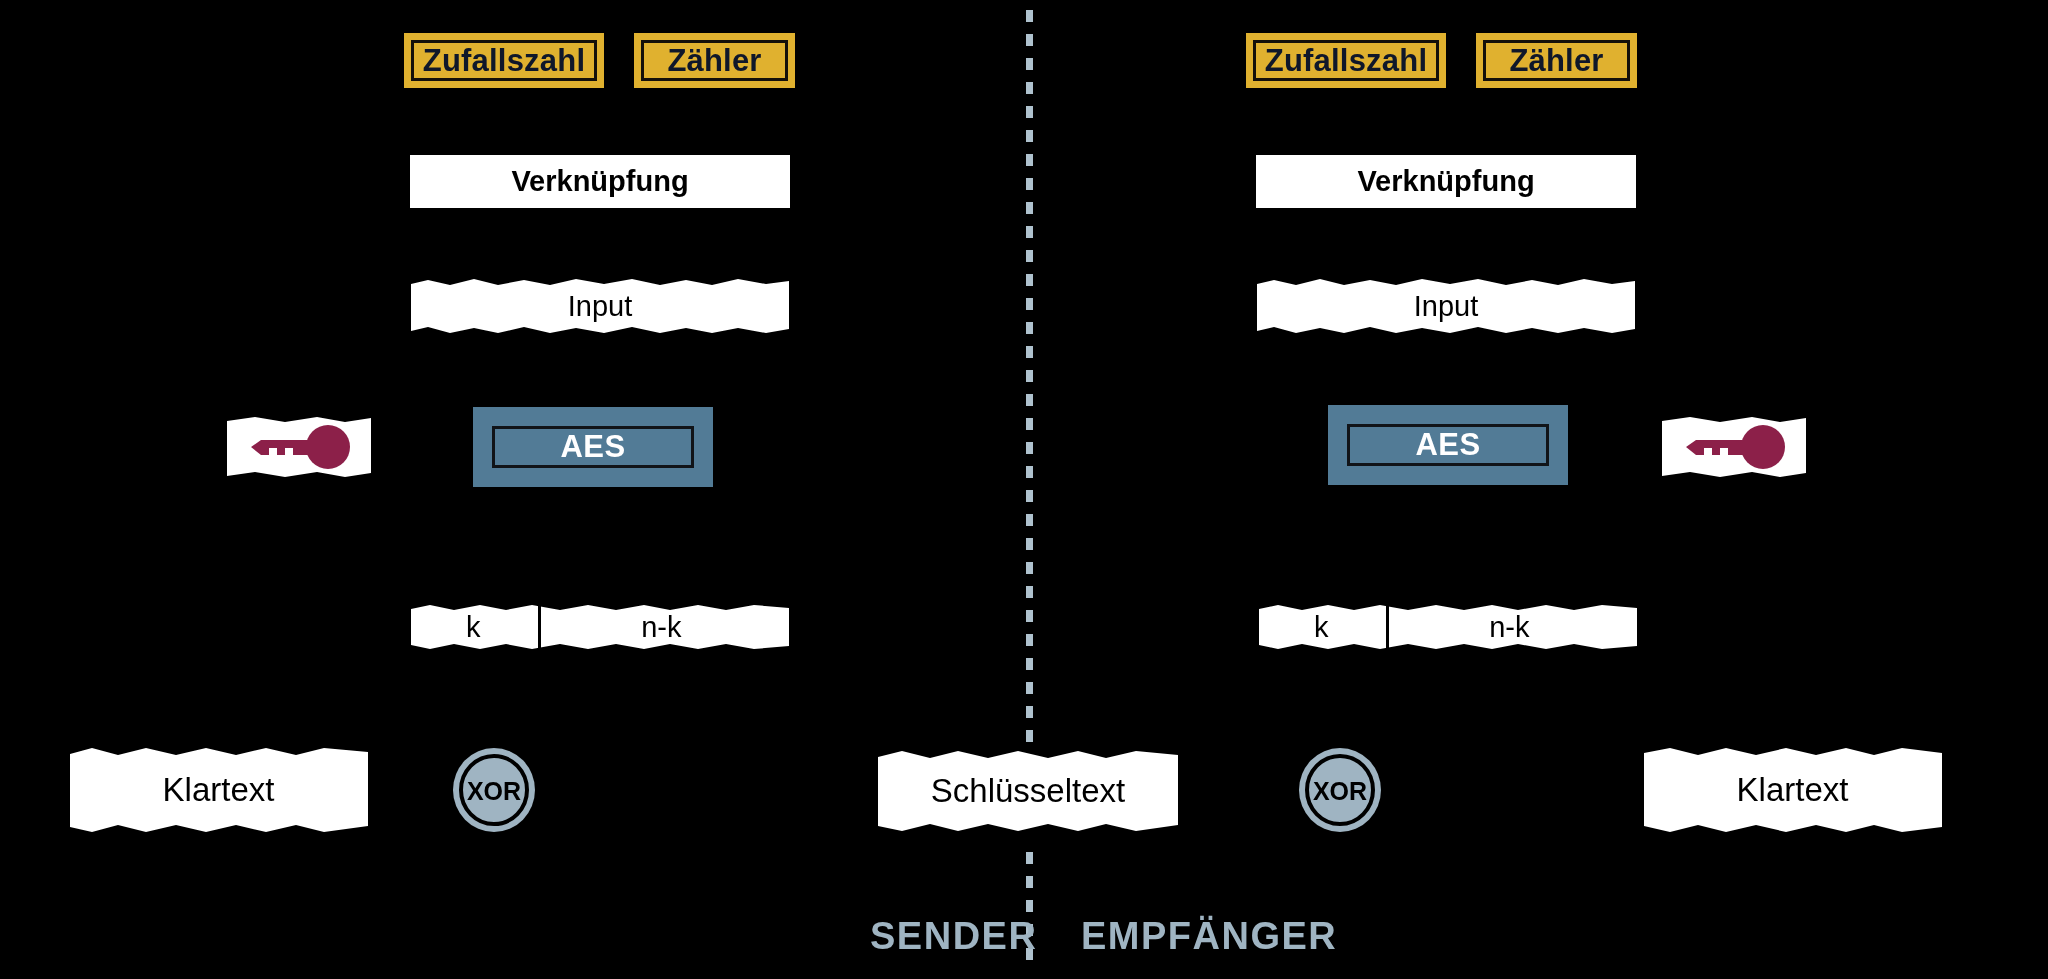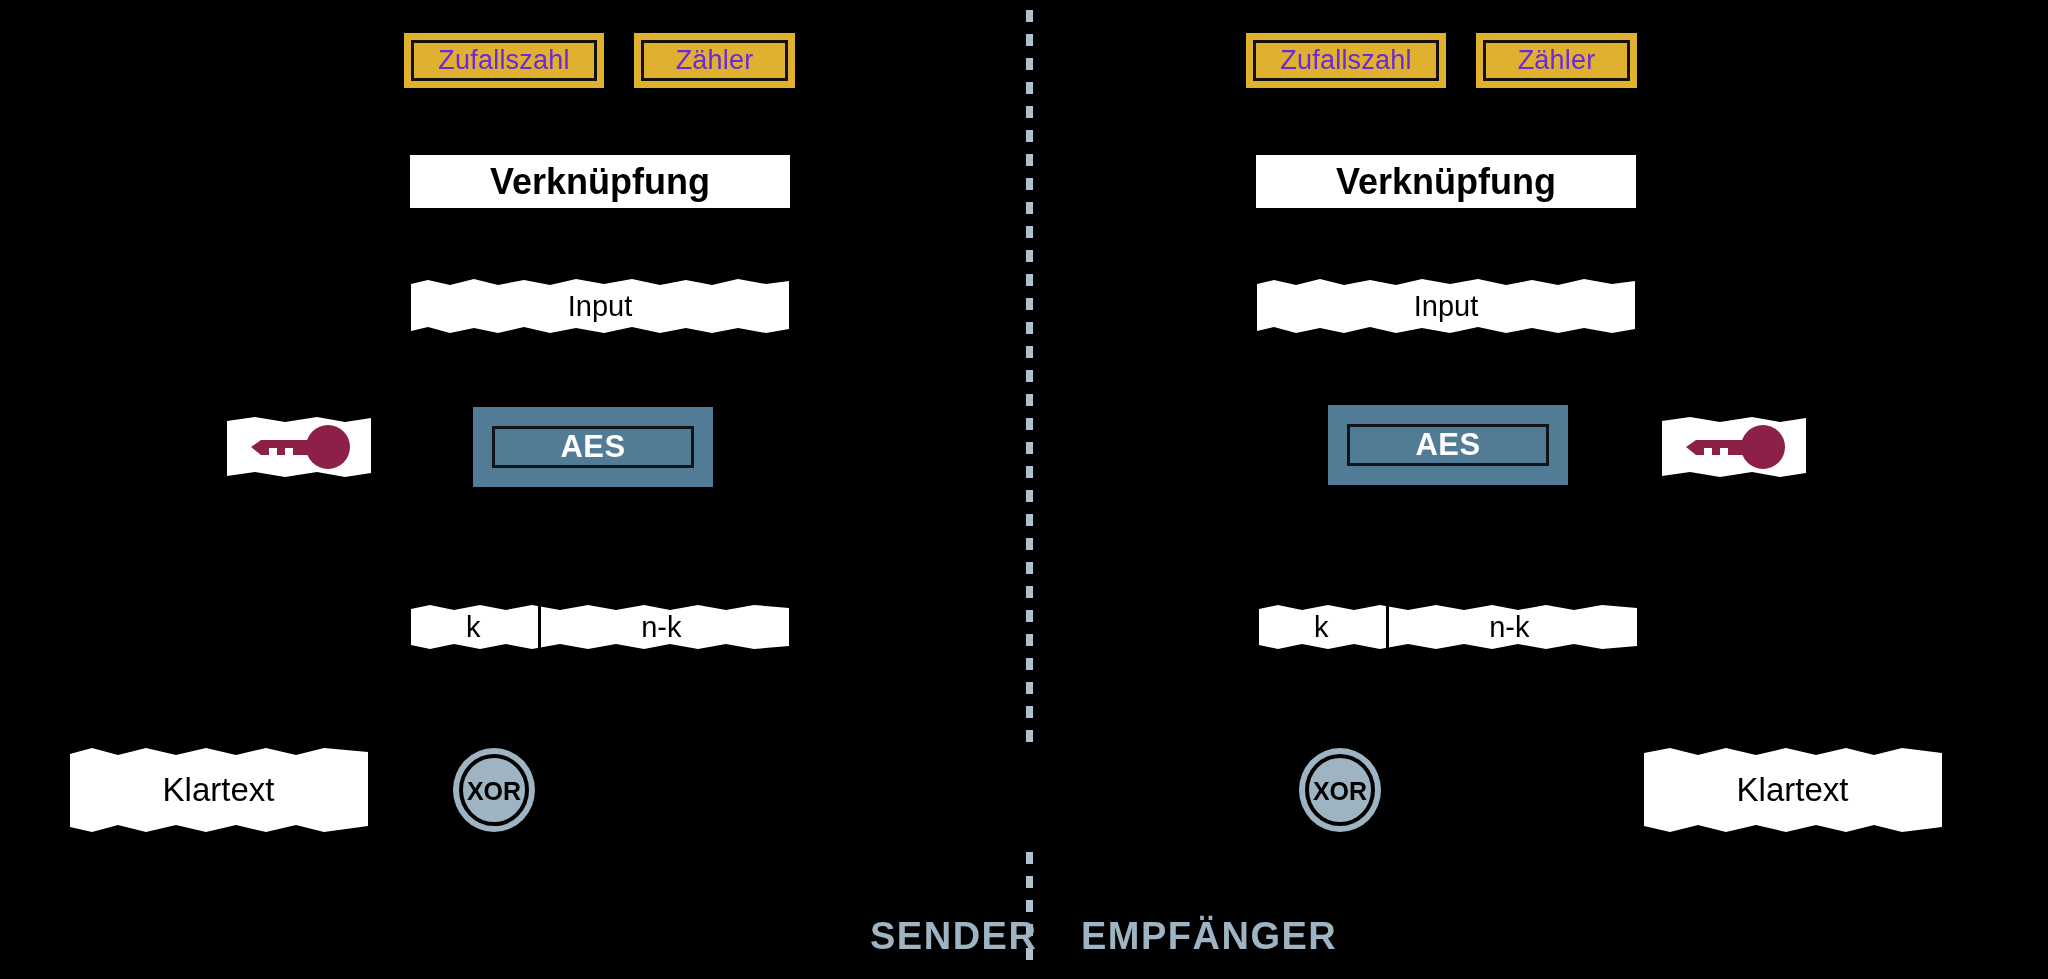--- a/index.html
+++ b/index.html
@@ -36,35 +36,35 @@
   .yellow-box .inner {
     width: 100%;
     height: 100%;
     border: 3px solid #14100a;
     display: flex;
     align-items: center;
     justify-content: center;
     box-sizing: border-box;
   }
   .yellow-box .label {
-    color: #6d28d9;
-    font-weight: normal;
-    font-size: 27px;
+    color: #0f172a;
+    font-weight: bold;
+    font-size: 31px;
     letter-spacing: .2px;
     white-space: nowrap;
   }
 
   
   .white-box {
     background: #ffffff;
   }
   .white-box .label {
     color: #000000;
     font-weight: bold;
-    font-size: 36px;
+    font-size: 29px;
     white-space: nowrap;
   }
 
   
   .torn {
     position: absolute;
     box-sizing: border-box;
   }
   .torn > svg {
     position: absolute;
@@ -238,20 +238,28 @@
   <div class="xor" style="left:452px; top:747px; width:84px; height:86px;">
     <svg viewBox="0 0 84 86">
       <ellipse cx="42" cy="43" rx="41" ry="42" fill="#9FB4C2"></ellipse>
       <ellipse cx="42" cy="43" rx="33" ry="34" fill="#9FB4C2" stroke="#000000" stroke-width="4"></ellipse>
       <text x="42" y="53" text-anchor="middle" fill="#000000" font-family="Liberation Sans, sans-serif" font-size="25" font-weight="bold">XOR</text>
     </svg>
   </div>
 
   <div class="role left-of-line" style="left:870px; top:915px; width:130px;">SENDER</div>
 
+  <div class="torn" style="left:874px; top:747px; width:308px; height:88px;">
+    <svg viewBox="0 0 308 88" preserveAspectRatio="none">
+      <path fill="#ffffff" d="M4,10 L28,4 L56,11 L84,4 L114,11 L144,4 L174,11 L204,4 L232,11
+        L262,4 L304,8 L304,78 L262,84 L232,77 L204,84 L174,77 L144,84 L114,77 L84,84 L56,77
+        L28,84 L4,79 Z"></path>
+    </svg>
+    <div class="torn-label" style="font-size:33px;">Schlüsseltext</div>
+  </div>
 
   <div class="role right-of-line" style="left:1081px; top:915px; width:230px;">EMPFÄNGER</div>
 
   <div class="xor" style="left:1298px; top:747px; width:84px; height:86px;">
     <svg viewBox="0 0 84 86">
       <ellipse cx="42" cy="43" rx="41" ry="42" fill="#9FB4C2"></ellipse>
       <ellipse cx="42" cy="43" rx="33" ry="34" fill="#9FB4C2" stroke="#000000" stroke-width="4"></ellipse>
       <text x="42" y="53" text-anchor="middle" fill="#000000" font-family="Liberation Sans, sans-serif" font-size="25" font-weight="bold">XOR</text>
     </svg>
   </div>

